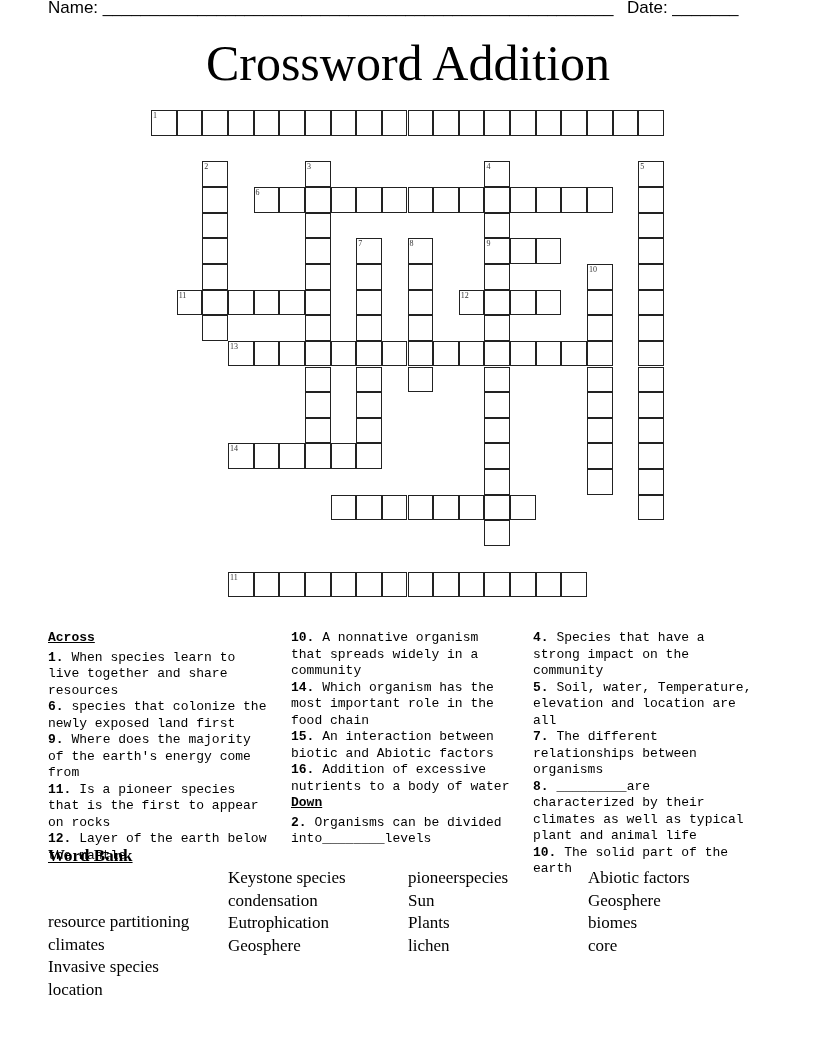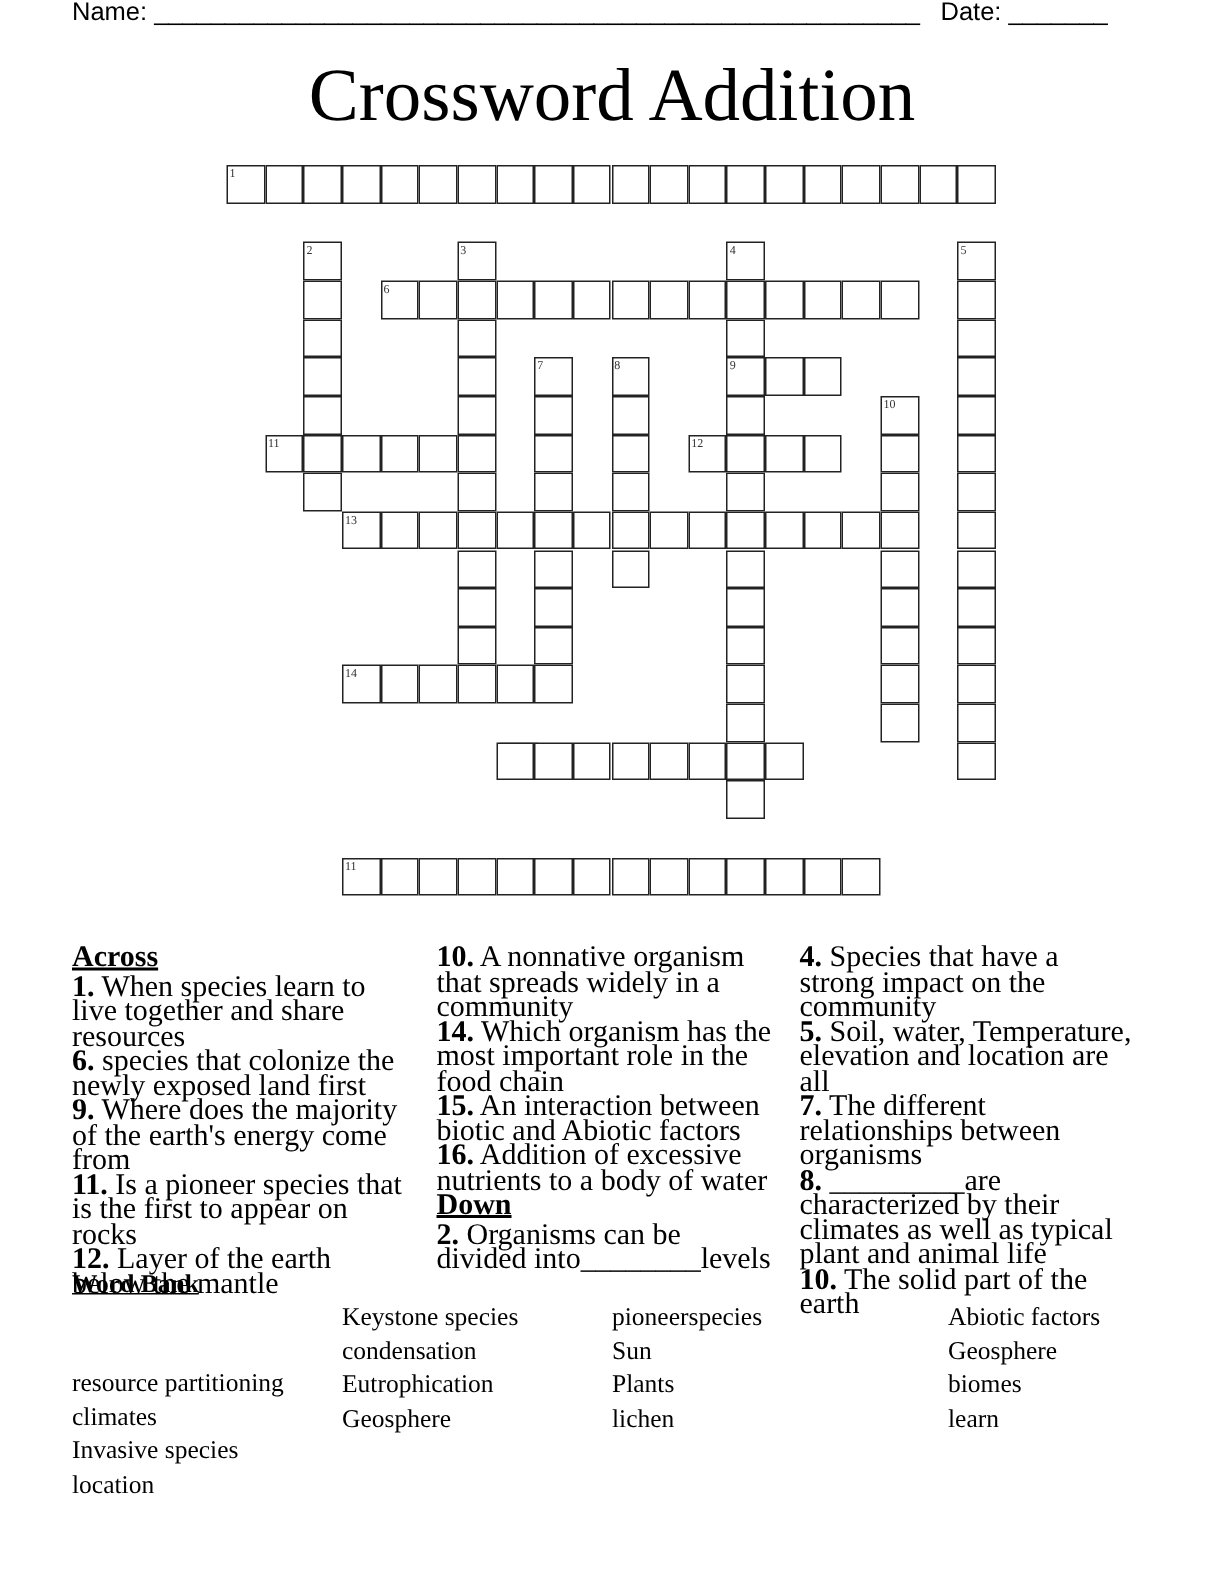--- a/index.html
+++ b/index.html
@@ -2,21 +2,21 @@
 <html><head>
 <meta charset="utf-8">
 <style>
   html,body{margin:0;padding:0;background:#fff;}
   body{width:816px;height:1056px;position:relative;overflow:hidden;color:#000;}
   .hdr{position:absolute;top:-2px;font-family:"Liberation Sans",sans-serif;font-size:17px;}
   .title{position:absolute;top:34px;left:0;width:816px;text-align:center;font-family:"Liberation Serif",serif;font-size:50px;}
   #grid{position:absolute;left:0;top:0;}
   .cell{position:absolute;width:25.65px;height:25.65px;box-sizing:border-box;border:1.5px solid #222;background:#fff;}
   .num{position:absolute;left:1px;top:0;font-family:"Liberation Serif",serif;font-size:8px;line-height:9px;color:#333;}
-  .clues{position:absolute;font-family:Liberation Serif, serif;font-size:20px;line-height:16.5px;}
+  .clues{position:absolute;font-family:Liberation Mono, monospace;font-size:13px;line-height:16.5px;}
   .clues .h{font-weight:bold;text-decoration:underline;}
   .clues b{font-weight:bold;}
   .wb-title{position:absolute;left:48px;top:846px;font-family:"Liberation Serif",serif;font-size:17px;font-weight:bold;text-decoration:underline;}
   .wb{position:absolute;font-family:"Liberation Serif",serif;font-size:17px;line-height:22.7px;}
 </style>
 </head>
 <body>
 
 <div class="hdr" style="left:48px;">Name: ______________________________________________________</div>
 <div class="hdr" style="left:627px;">Date: _______</div>
@@ -244,18 +244,18 @@
   <div>condensation</div>
   <div>Eutrophication</div>
   <div>Geosphere</div>
 </div>
 <div class="wb" style="left:408px;top:867px;">
   <div>pioneerspecies</div>
   <div>Sun</div>
   <div>Plants</div>
   <div>lichen</div>
 </div>
-<div class="wb" style="left:588px;top:867px;margin-left:44px;">
+<div class="wb" style="left:588px;top:867px;">
   <div>Abiotic factors</div>
   <div>Geosphere</div>
   <div>biomes</div>
-  <div>learn</div>
+  <div>core</div>
 </div>
 
 </body></html>

